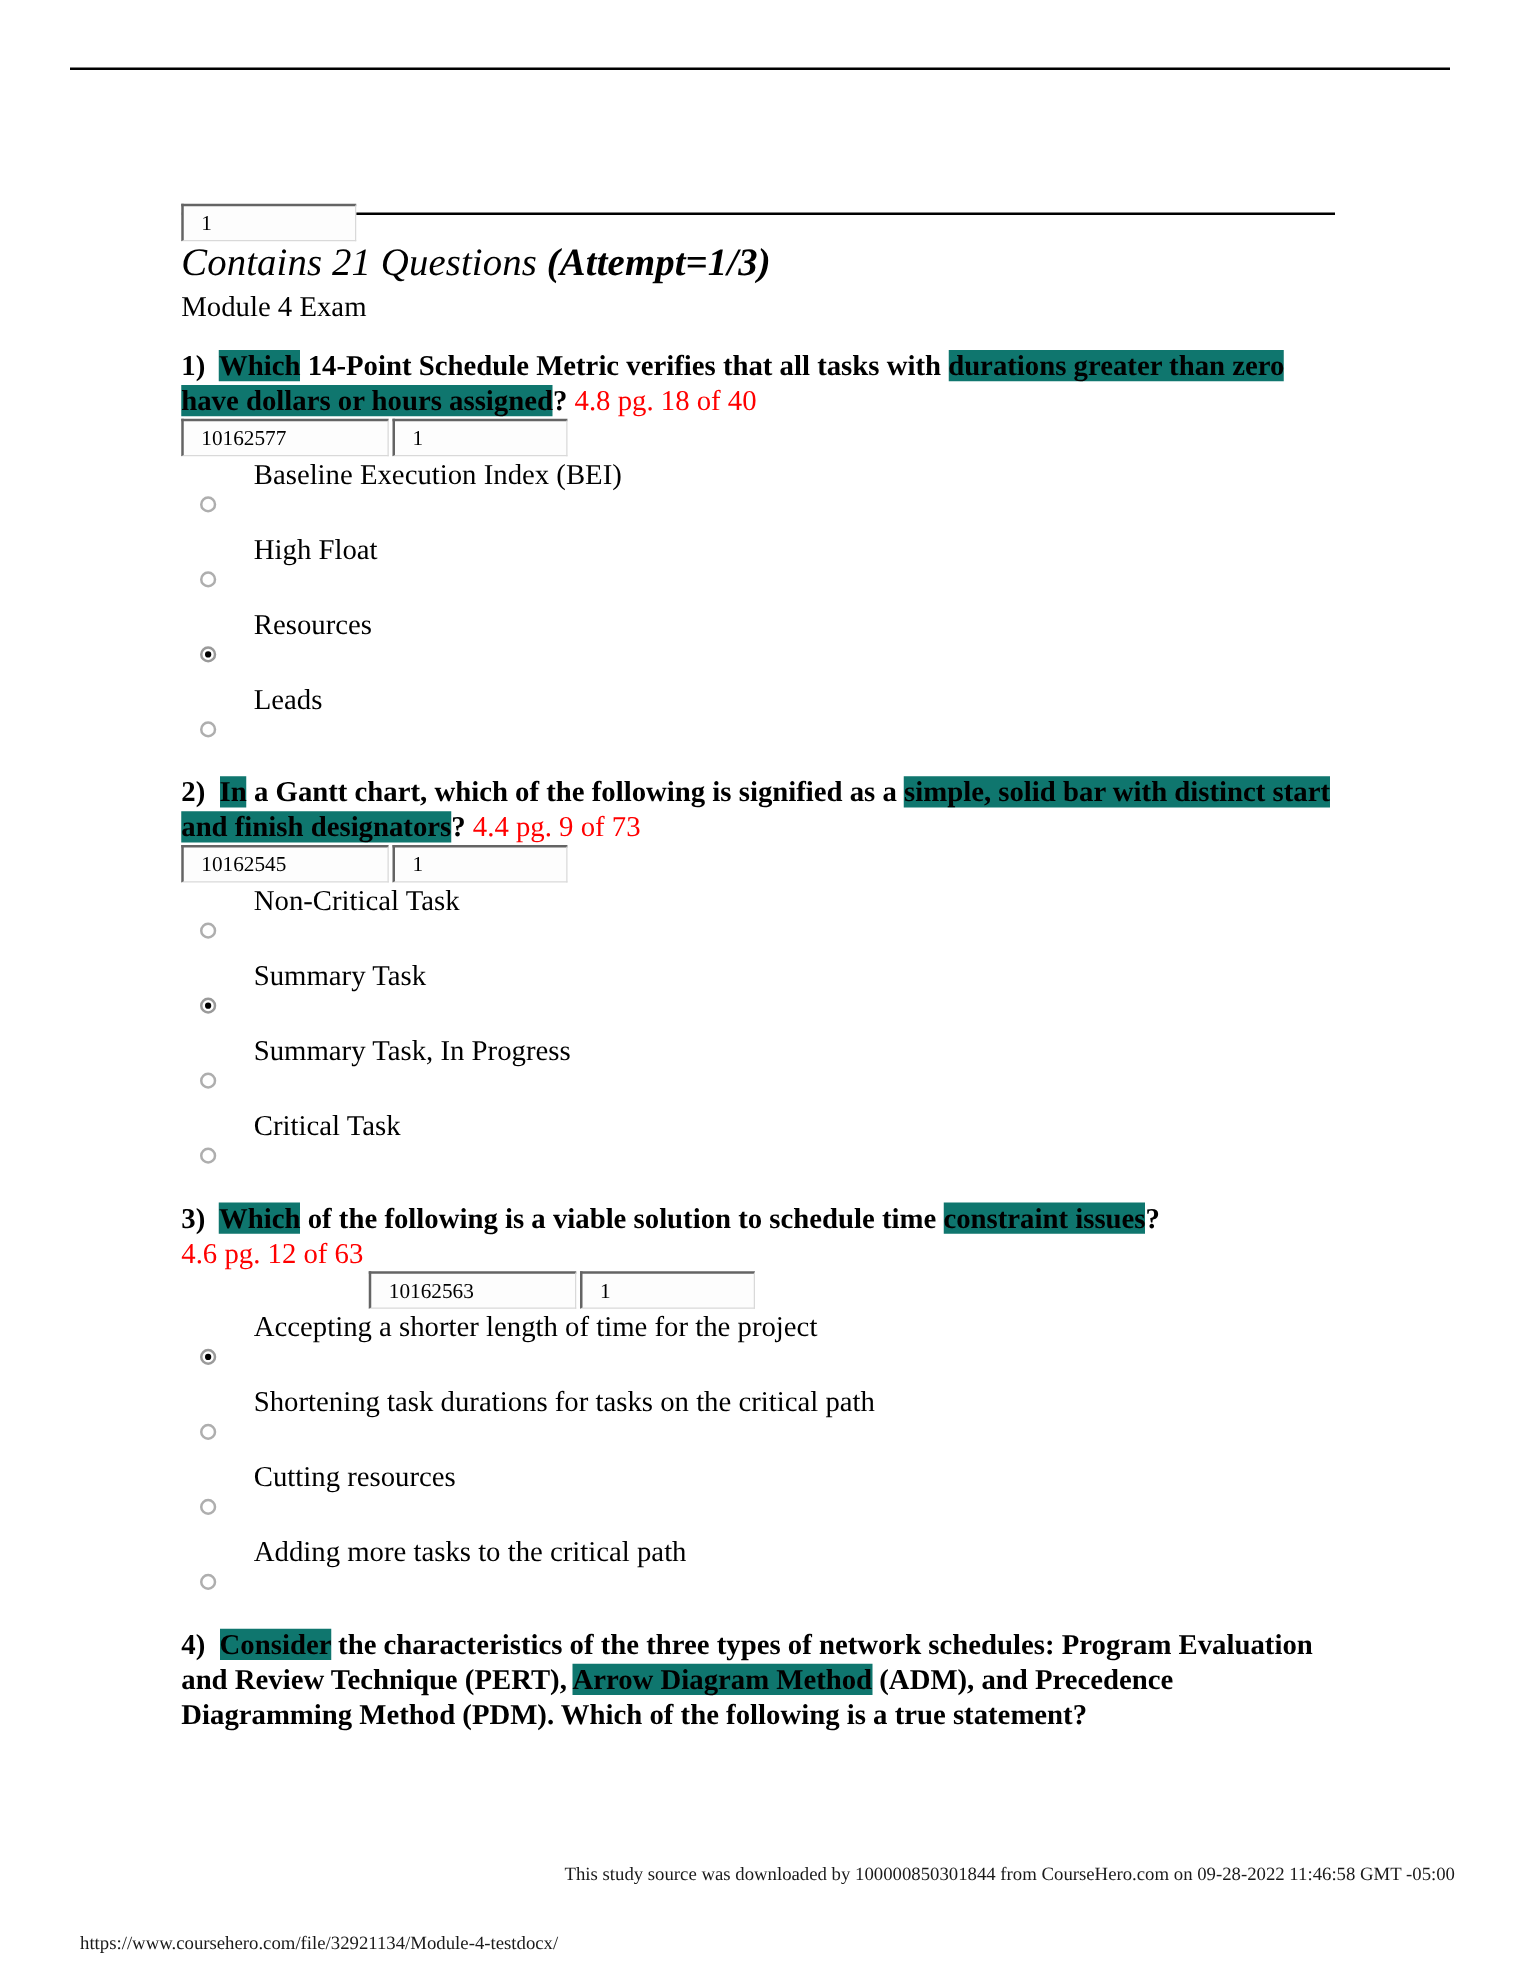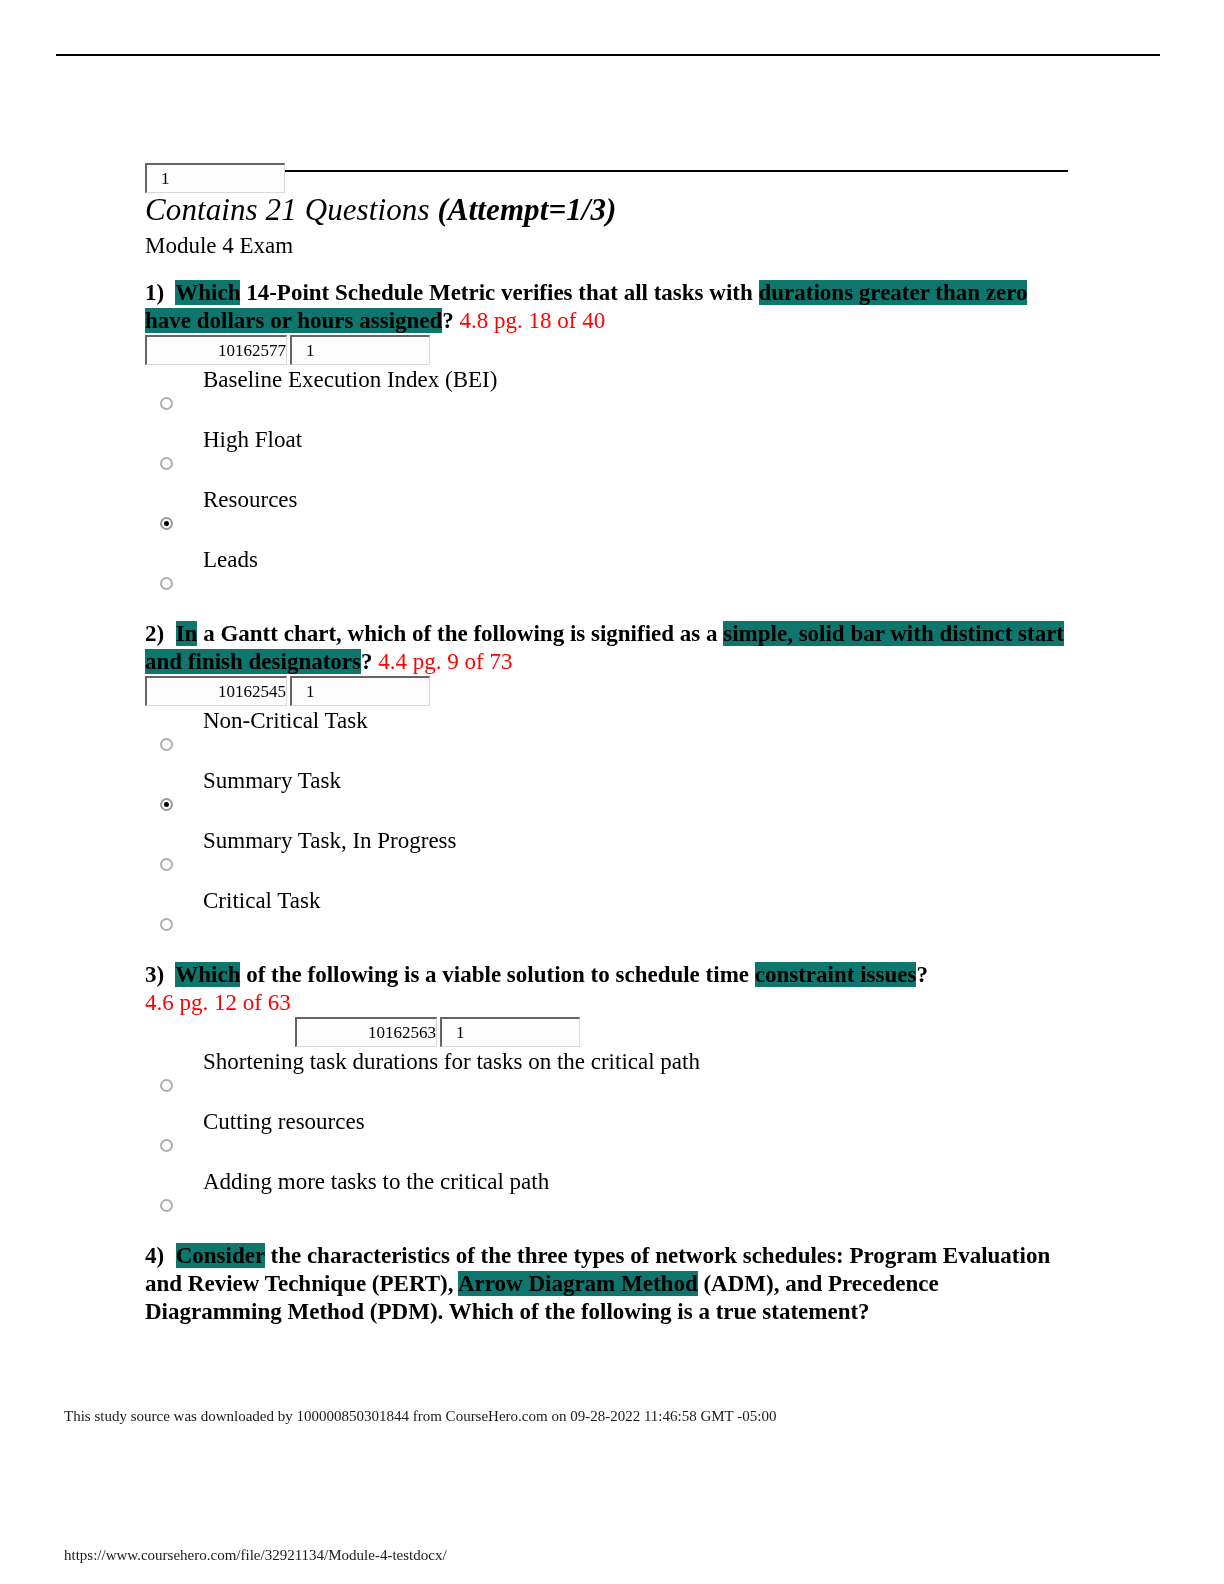--- a/index.html
+++ b/index.html
@@ -72,21 +72,21 @@
     border-bottom: 1px solid #d9d9d9;
     font-family: "Liberation Serif", "DejaVu Serif", serif;
     font-size: 17px;
     line-height: 26px;
     color: #000;
     padding: 1px 0 0 14px;
     white-space: nowrap;
     overflow: hidden;
   }
   .field.w-top    { width: 140px; }
-  .field.w-id     { width: 142px; text-align: right; }
+  .field.w-id     { width: 166px; }
   .field.w-val    { width: 140px; }
   .field + .field { margin-left: 3px; }
 
   
   .contains-line {
     font-style: italic;
     font-size: 31px;
     line-height: 34px;
     margin-top: 0;
     letter-spacing: 0.1px;
@@ -157,21 +157,21 @@
   
   .footer {
     position: absolute;
     left: 64px;
     width: 1100px;
     font-size: 15px;
     line-height: 20px;
     color: #1a1a1a;
     font-family: "Liberation Serif", "DejaVu Serif", serif;
   }
-  .footer-download { top: 1406px; }
+  .footer-download { top: 1490px; text-align: right; }
   .footer-url { top: 1545px; }
 </style>
 </head>
 <body>
 
 <div class="page">
 
   <div class="top-rule"></div>
   <div class="field-rule"></div>
 
@@ -234,20 +234,24 @@
             <span class="radio"></span>
           </div>
         </div>
         <div class="question"><span class="qnum">3)&nbsp; </span><span class="hl">Which</span><span> of the following is a viable solution to schedule time </span><span class="hl">constraint issues</span><span>?</span><br><span class="ref">4.6 pg. 12 of 63</span></div>
         <div class="fieldrow indent-q3">
           <div class="field w-id">10162563</div>
           <div class="field w-val">1</div>
         </div>
         <div class="options">
           <div class="option">
+            <div class="label">Accepting a shorter length of time for the project</div>
+            <span class="radio checked"></span>
+          </div>
+          <div class="option">
             <div class="label">Shortening task durations for tasks on the critical path</div>
             <span class="radio"></span>
           </div>
           <div class="option">
             <div class="label">Cutting resources</div>
             <span class="radio"></span>
           </div>
           <div class="option">
             <div class="label">Adding more tasks to the critical path</div>
             <span class="radio"></span>

